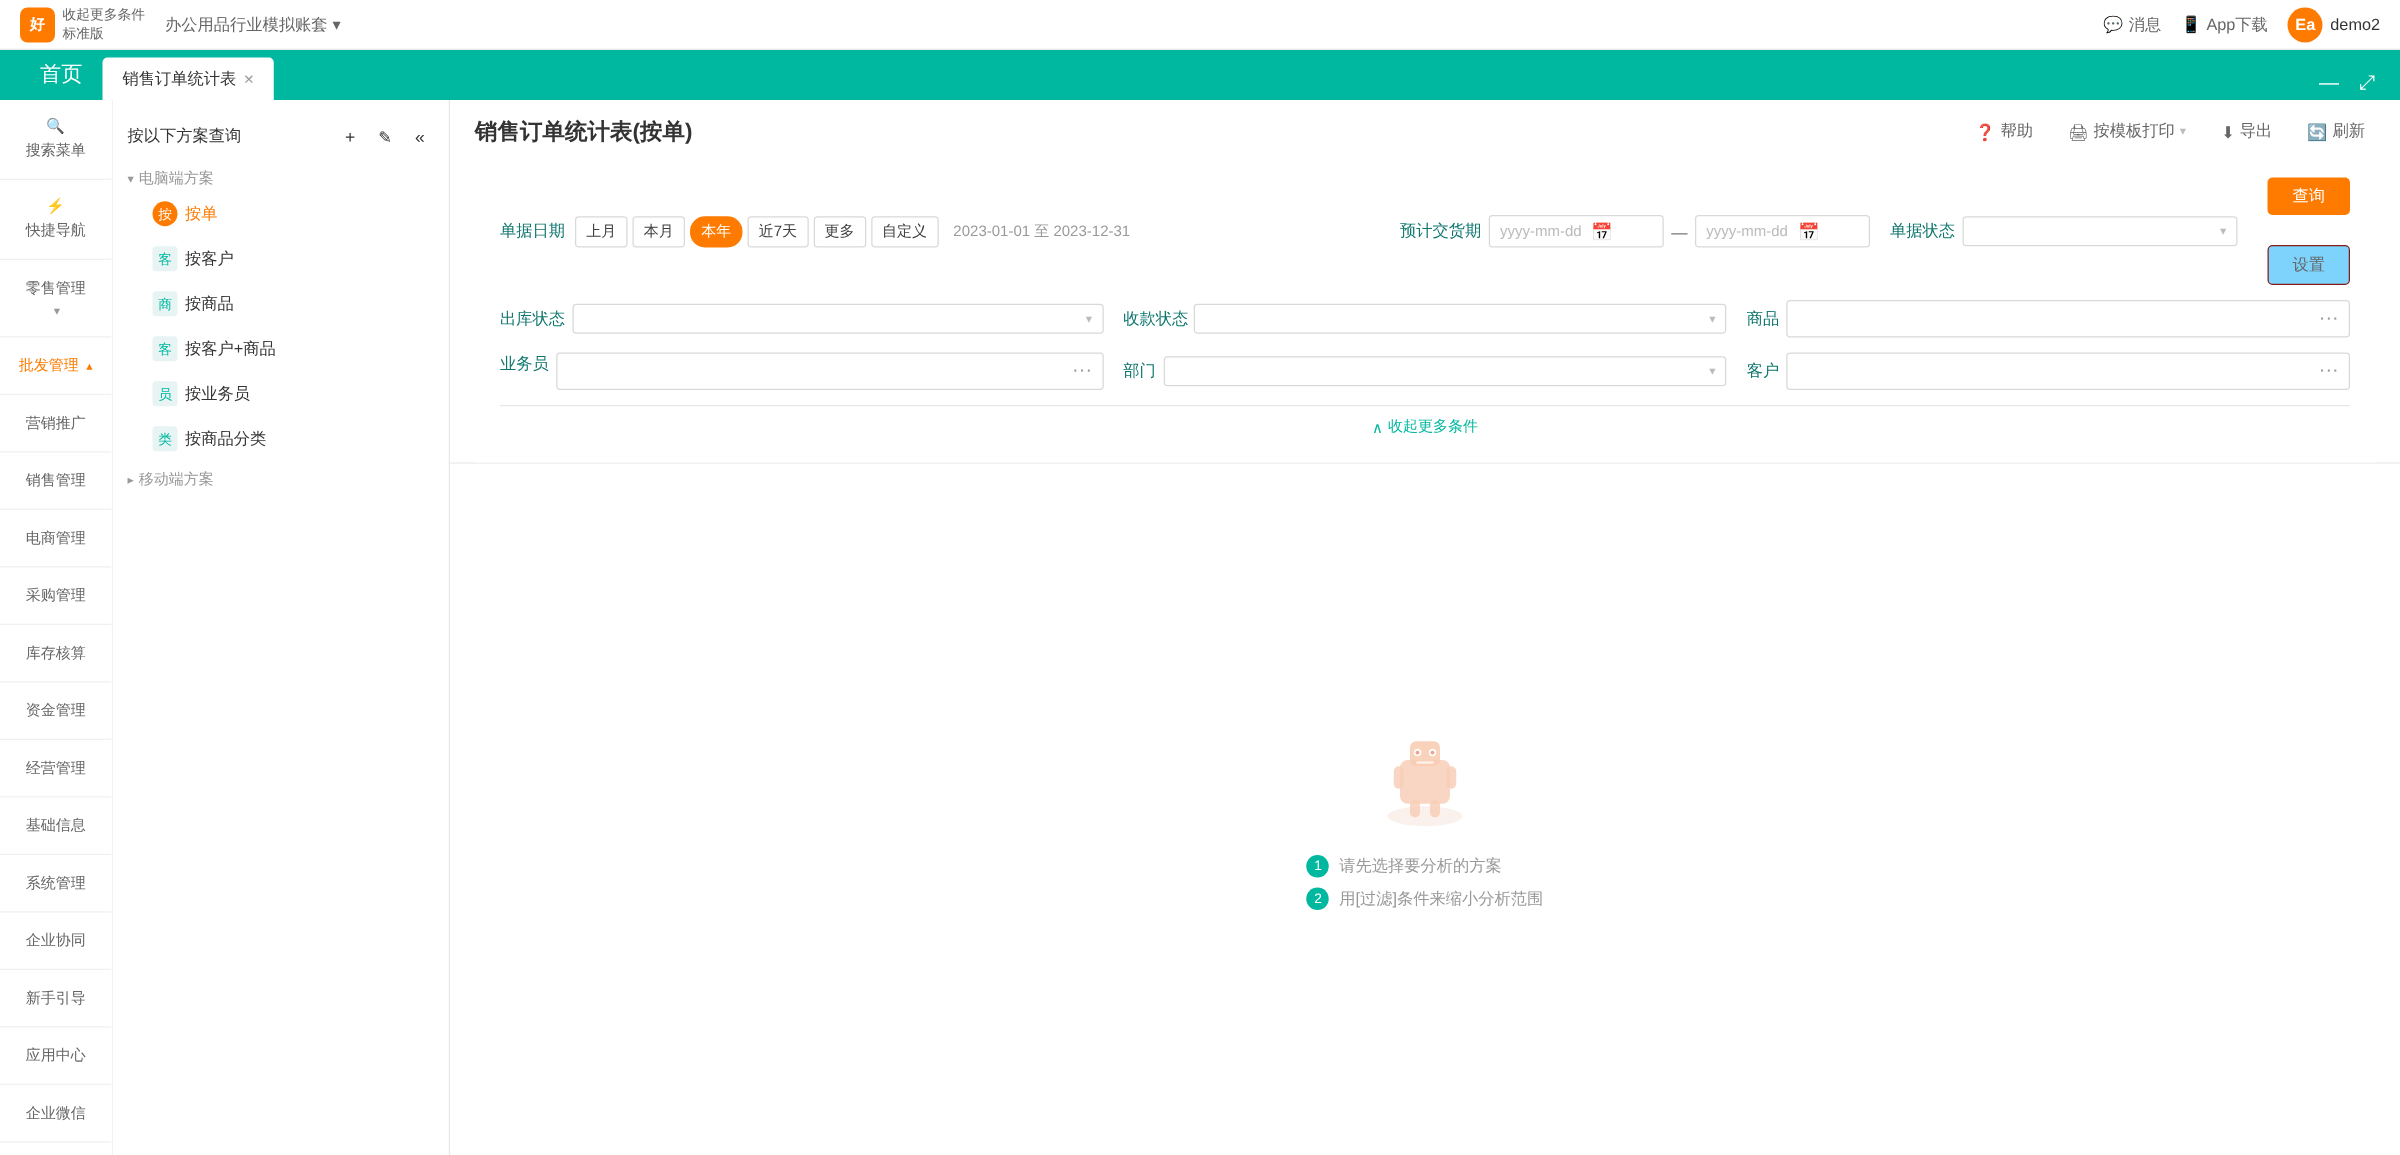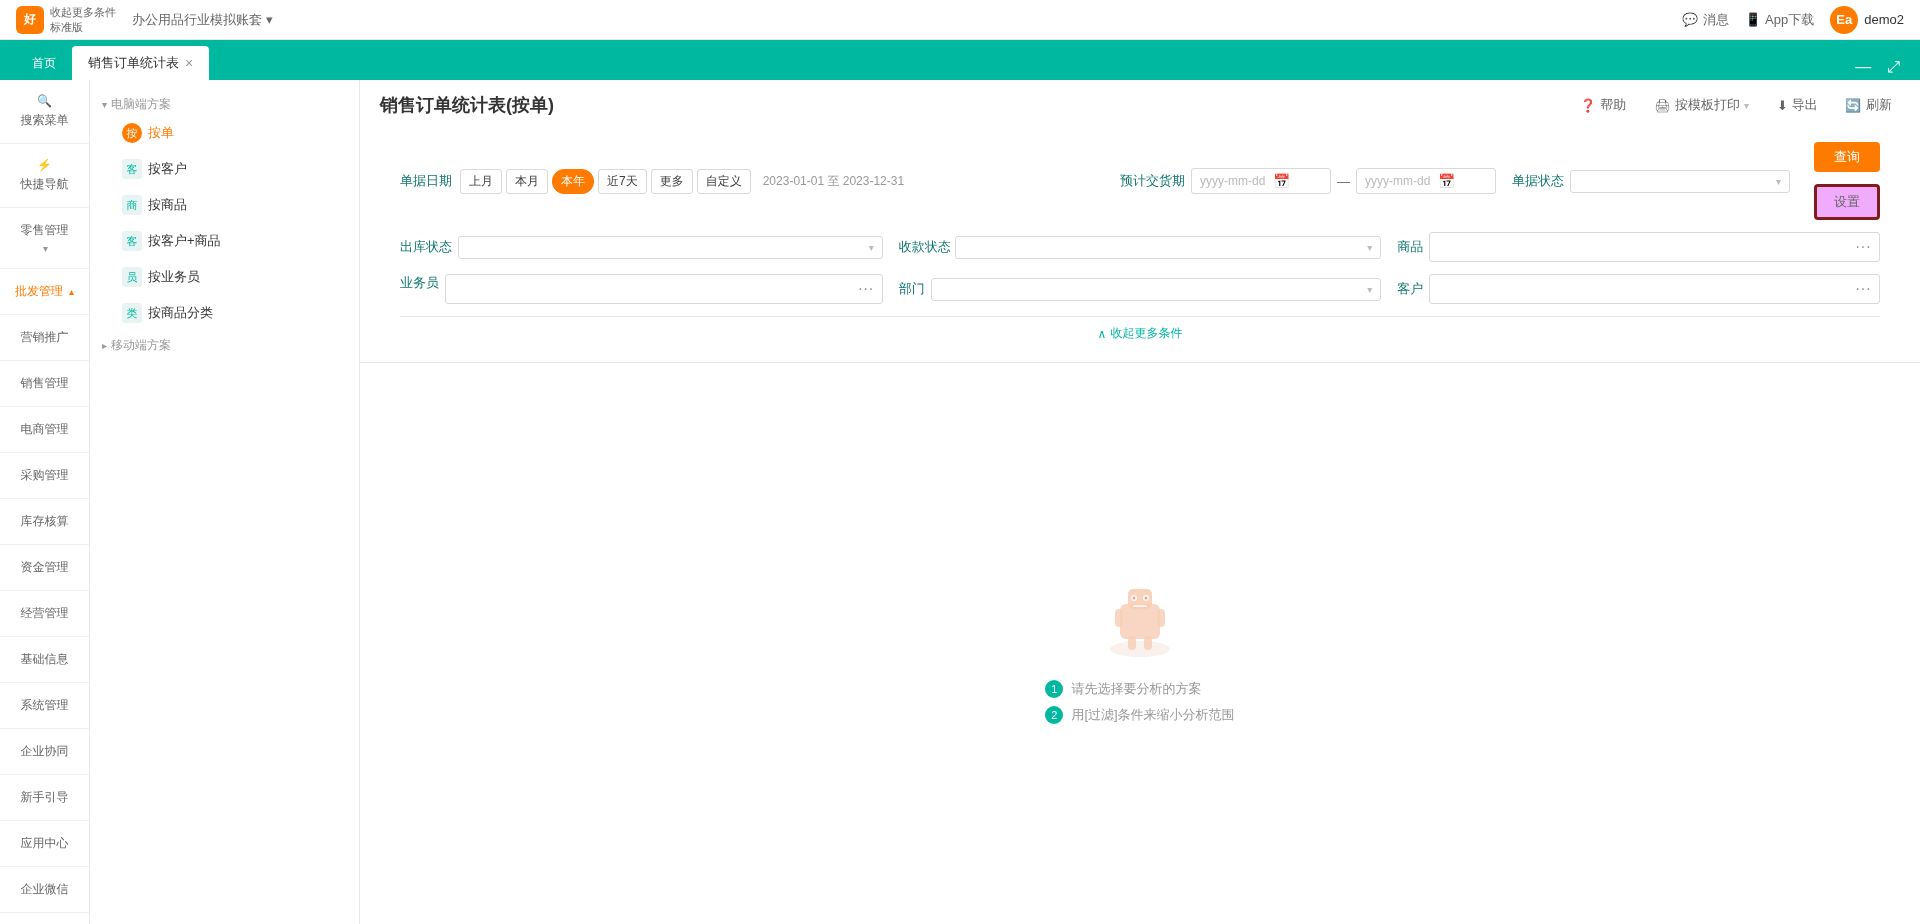--- a/index.html
+++ b/index.html
@@ -12,21 +12,21 @@
     .logo-icon { width: 28px; height: 28px; background: #ff7b00; border-radius: 6px; display: flex; align-items: center; justify-content: center; color: white; font-size: 12px; font-weight: bold; }
     .logo-text { font-size: 11px; color: #666; line-height: 1.3; }
     .app-selector { display: flex; align-items: center; gap: 4px; color: #666; font-size: 13px; cursor: pointer; padding: 4px 8px; border-radius: 4px; }
     .top-bar-right { display: flex; align-items: center; gap: 16px; }
     .top-bar-btn { display: flex; align-items: center; gap: 4px; color: #666; font-size: 13px; cursor: pointer; }
     .avatar { width: 28px; height: 28px; background: #ff7b00; border-radius: 50%; display: flex; align-items: center; justify-content: center; color: white; font-size: 11px; }
     .user-name { font-size: 13px; color: #333; cursor: pointer; }
 
     
     .tab-bar { height: 40px; background: #00b8a0; display: flex; align-items: flex-end; padding: 0 16px; flex-shrink: 0; position: relative; }
-    .tab-home { padding: 8px 16px; color: white; font-size: 12px; cursor: pointer; height: 100%; display: flex; align-items: flex-end; }
+    .tab-home { padding: 8px 16px; color: white; font-size: 17px; cursor: pointer; height: 100%; display: flex; align-items: flex-start; }
     .tab-item { padding: 8px 16px; background: white; color: #333; font-size: 13px; cursor: pointer; border-radius: 4px 4px 0 0; display: flex; align-items: center; gap: 6px; height: 34px; margin-top: 6px; }
     .tab-close { color: #999; font-size: 14px; cursor: pointer; }
     .tab-controls { margin-left: auto; display: flex; align-items: center; gap: 8px; }
     .tab-ctrl-btn { color: white; font-size: 16px; cursor: pointer; padding: 4px; }
 
     
     .main-layout { display: flex; flex: 1; overflow: hidden; }
 
     
     .sidebar { width: 90px; background: #fff; border-right: 1px solid #e8e8e8; display: flex; flex-direction: column; flex-shrink: 0; overflow-y: auto; }
@@ -67,21 +67,21 @@
     .filter-label { font-size: 13px; color: #0f766e; white-space: nowrap; }
     .date-btn-group { display: flex; align-items: center; gap: 4px; }
     .date-btn { padding: 3px 8px; border: 1px solid #d9d9d9; border-radius: 3px; font-size: 12px; cursor: pointer; background: white; color: #404040; }
     .date-btn.active { background: #ff7b00; border-color: #ff7b00; color: white; border-radius: 12px; }
     .date-range { font-size: 12px; color: #999; margin-left: 4px; }
     .filter-dots { color: #999; cursor: pointer; font-size: 16px; margin-left: 4px; }
     .collapse-bar { display: flex; align-items: center; justify-content: center; padding: 8px; cursor: pointer; color: #00b8a0; font-size: 12px; gap: 4px; border-top: 1px solid #e8e8e8; margin-top: 4px; }
 
     
     .query-btn { background: #ff7b00; color: white; border: none; border-radius: 4px; padding: 6px 20px; font-size: 13px; cursor: pointer; }
-    .reset-btn { background: #f0abfc; color: #666; border: 3px solid #7f1d1d; border-radius: 4px; padding: 6px 16px; font-size: 13px; cursor: pointer; margin-top: 8px; }
+    .reset-btn { background: #7dd3fc; color: #666; border: 1px solid #7f1d1d; border-radius: 4px; padding: 6px 16px; font-size: 13px; cursor: pointer; margin-top: 20px; }
     .btn-group { display: flex; flex-direction: column; gap: 4px; margin-left: 8px; }
 
     
     .empty-state { flex: 1; display: flex; flex-direction: column; align-items: center; justify-content: center; background: white; gap: 16px; }
     .empty-icon { width: 100px; height: 100px; opacity: 0.7; }
     .empty-hints { display: flex; flex-direction: column; gap: 8px; }
     .empty-hint { display: flex; align-items: center; gap: 8px; color: #999; font-size: 13px; }
     .hint-num { width: 18px; height: 18px; border-radius: 50%; background: #00b8a0; color: white; font-size: 11px; display: flex; align-items: center; justify-content: center; flex-shrink: 0; }
 
     
@@ -197,20 +197,34 @@
       <span>企业微信</span>
     </div>
     <div class="sidebar-item">
       <span>畅会员</span>
     </div>
   </div>
 
   <div class="content-area">
 
     <div class="left-panel">
+      <div class="left-panel-header">
+        <span>按以下方案查询</span>
+        <div class="left-panel-icons">
+          <div class="lp-icon">
+            <span>+</span>
+          </div>
+          <div class="lp-icon">
+            <span style="font-size:13px;">✎</span>
+          </div>
+          <div class="lp-icon">
+            <span>«</span>
+          </div>
+        </div>
+      </div>
 
       <div class="tree-section">
         <span class="tree-expand">▾</span>
         <span>电脑端方案</span>
       </div>
 
       <div class="tree-item active tree-child">
         <div class="item-icon" style="background:#ff7b00;">按</div>
         <span>按单</span>
       </div>

